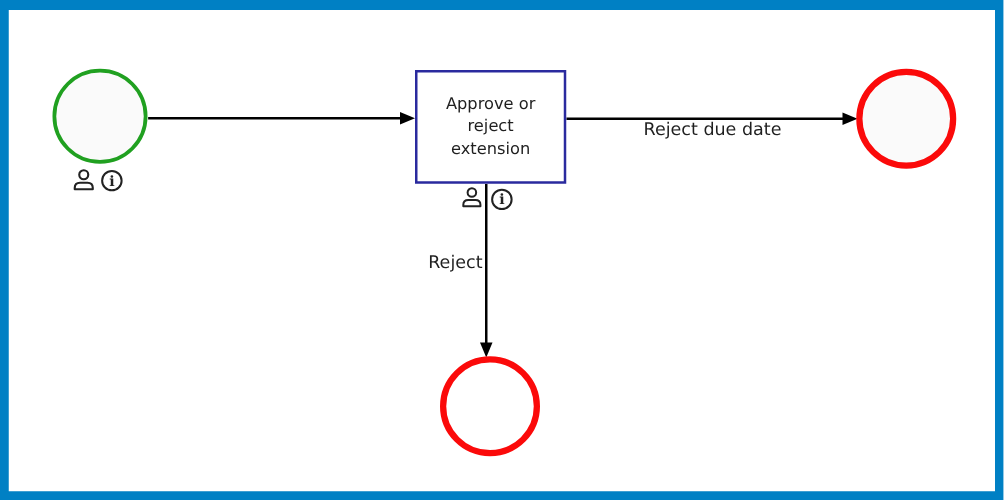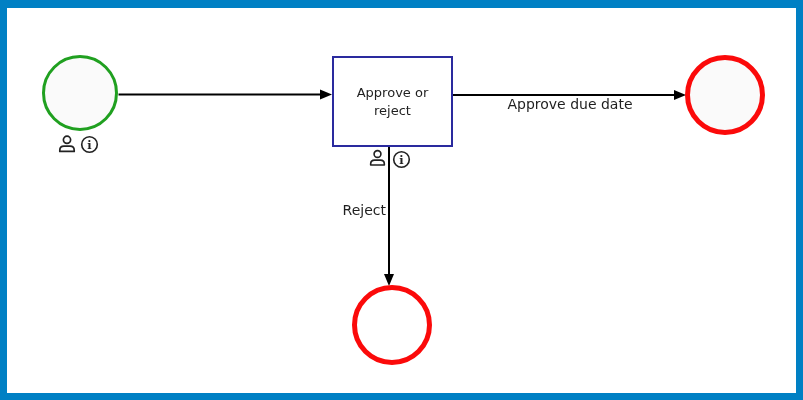--- a/index.html
+++ b/index.html
@@ -121,36 +121,37 @@
     <svg width="19" height="19" viewBox="0 0 20 20">
       <circle cx="10" cy="10" r="8.2" fill="#ffffff" stroke="currentColor" stroke-width="1.7"></circle>
       <text x="10" y="14.3" text-anchor="middle" font-size="12" font-weight="bold" font-family="DejaVu Serif, serif" fill="currentColor">i</text>
     </svg>
   </div>
 
   <div class="task" style="border-color: rgb(42, 42, 158); background-color: rgb(255, 255, 255); color: rgb(31, 31, 31);">
     <div class="task-label">
       <div>Approve or</div>
       <div>reject</div>
+      <div>extension</div>
     </div>
   </div>
 
   <div class="marker-icon" style="left: 368px; top: 148px; color: rgb(34, 34, 34);">
     <svg width="19" height="20" viewBox="0 0 20 20">
       <circle cx="10" cy="5.8" r="3.6" fill="#ffffff" stroke="currentColor" stroke-width="1.7"></circle>
       <path d="M2.8 17.4 L2.8 16.2 Q2.8 12.2 7 12.2 L13 12.2 Q17.2 12.2 17.2 16.2 L17.2 17.4 Z" fill="#ffffff" stroke="currentColor" stroke-width="1.7" stroke-linejoin="round"></path>
     </svg>
   </div>
   <div class="marker-icon" style="left: 392px; top: 150px; color: rgb(34, 34, 34);">
     <svg width="19" height="19" viewBox="0 0 20 20">
       <circle cx="10" cy="10" r="8.2" fill="#ffffff" stroke="currentColor" stroke-width="1.7"></circle>
       <text x="10" y="14.3" text-anchor="middle" font-size="12" font-weight="bold" font-family="DejaVu Serif, serif" fill="currentColor">i</text>
     </svg>
   </div>
 
   <div class="event end update" style="border-color: rgb(251, 10, 10); background-color: rgb(250, 250, 250);"></div>
   <div class="event end reject" style="border-color: rgb(251, 10, 10); background-color: rgb(255, 255, 255);"></div>
 
-  <div class="edge-label update" style="color: rgb(31, 31, 31);">Approve due date</div>
+  <div class="edge-label update" style="color: rgb(31, 31, 31);">Reject due date</div>
   <div class="edge-label reject" style="color: rgb(31, 31, 31);">Reject</div>
 
   <div class="frame-border" style="border-color: rgb(0, 128, 196);"></div>
 </div>
 
 </body></html>

